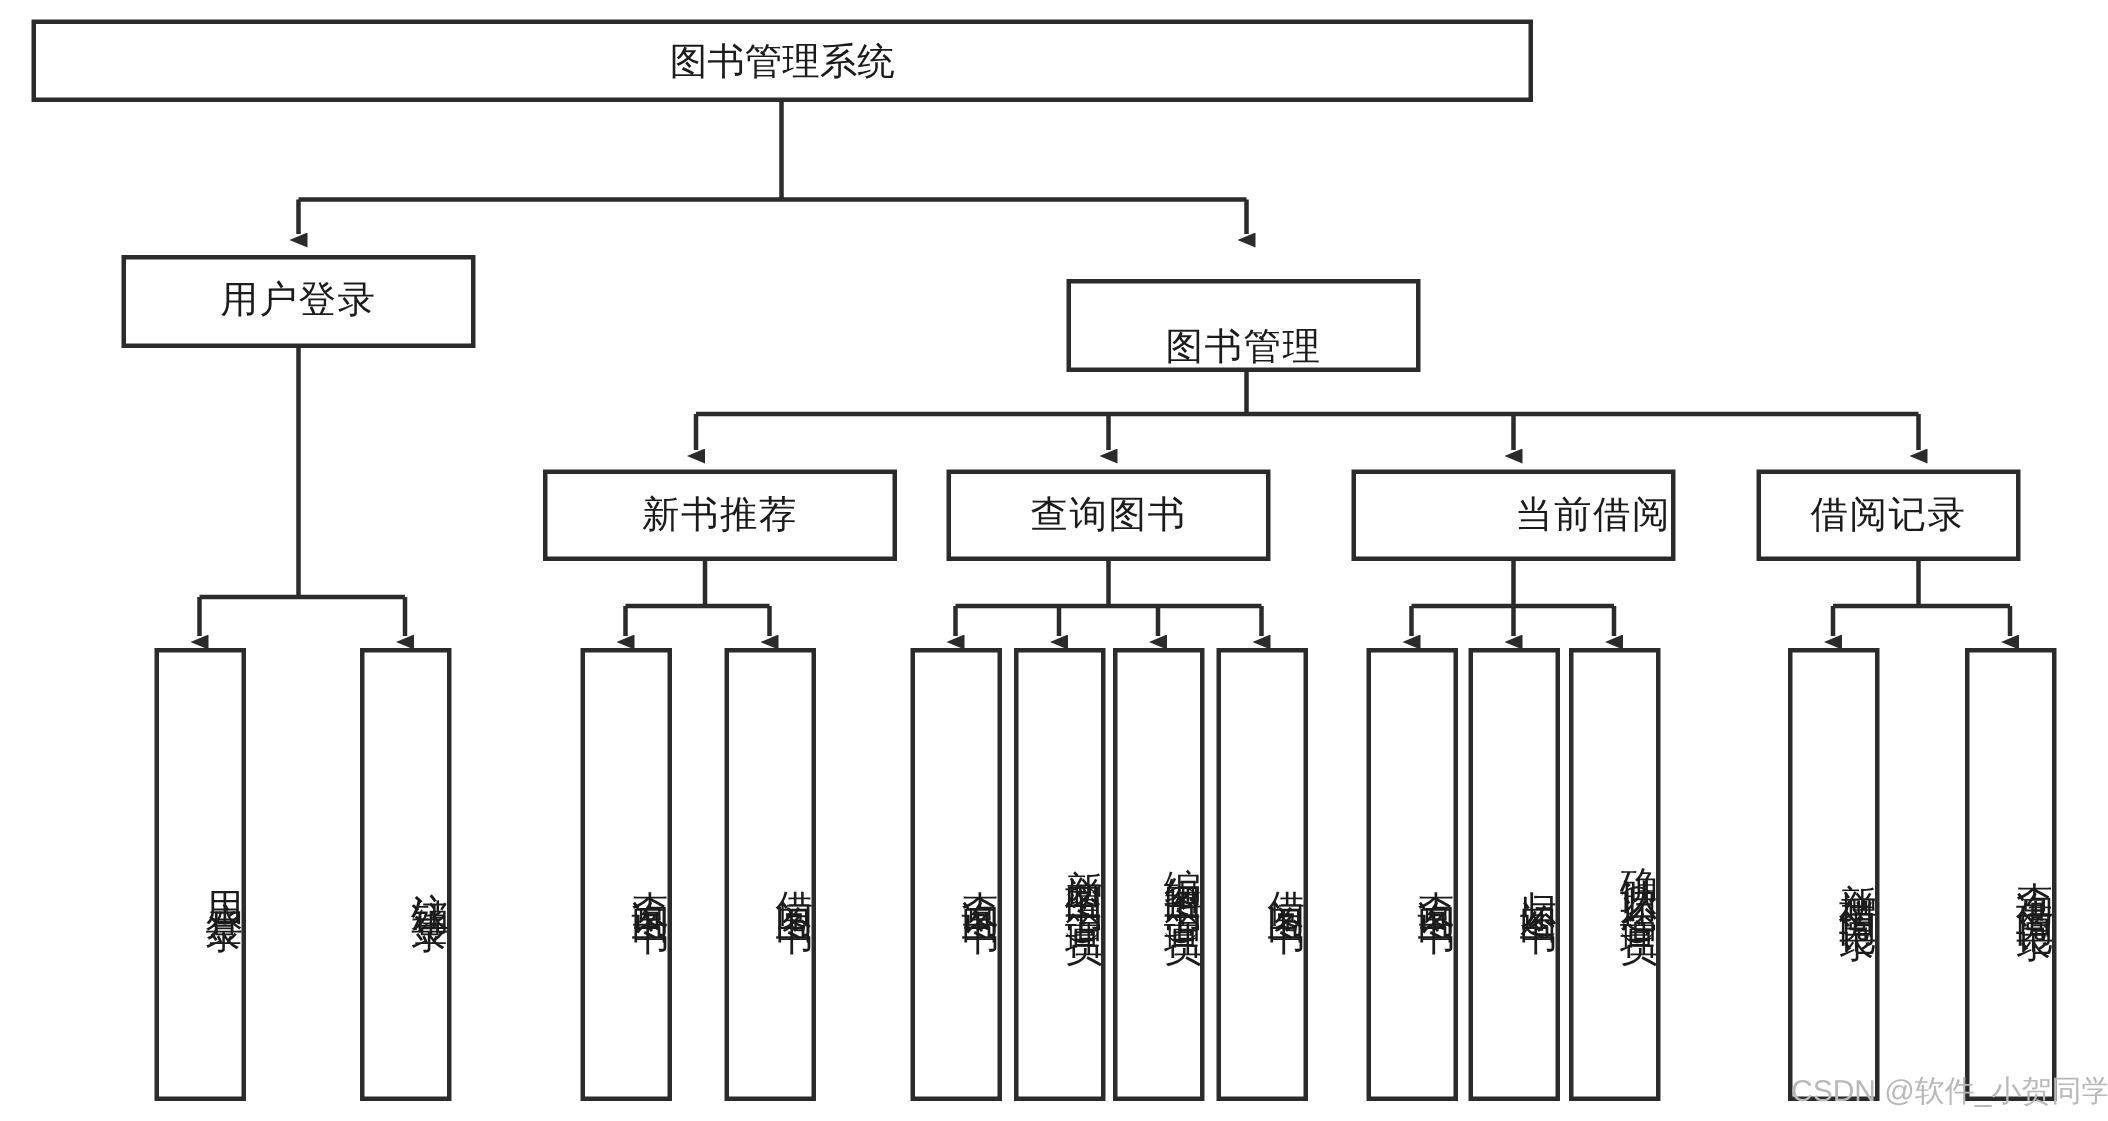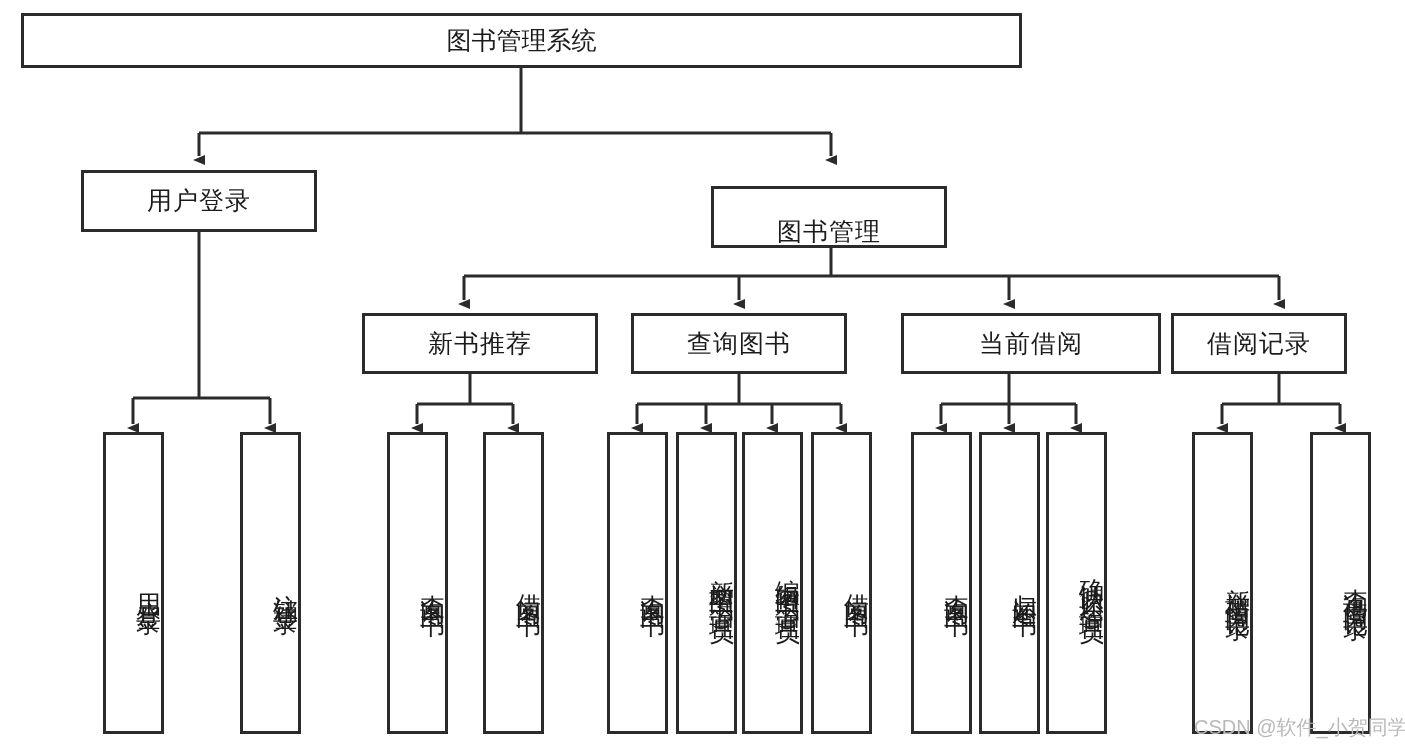--- a/index.html
+++ b/index.html
@@ -144,21 +144,21 @@
   </div>
 
   <div class="node horiz" style="left:362px; top:313px; width:236px; height:61px;">
     <span>新书推荐</span>
   </div>
 
   <div class="node horiz" style="left:631px; top:313px; width:216px; height:61px;">
     <span>查询图书</span>
   </div>
 
-  <div class="node horiz" style="left:901px; top:313px; width:260px; height:61px;">
+  <div class="node horiz" style="left:901px; top:313px; width:216px; height:61px;justify-content:flex-end;">
     <span>当前借阅</span>
   </div>
 
   <div class="node horiz" style="left:1171px; top:313px; width:176px; height:61px;">
     <span>借阅记录</span>
   </div>
 
   <div class="node vert" style="left:103px; top:432px; width:61px; height:302px;">
     <span class="vtext">用户登录</span>
   </div>

